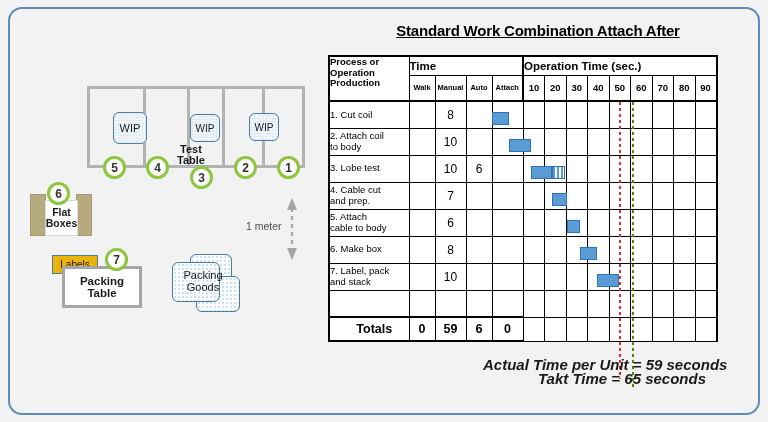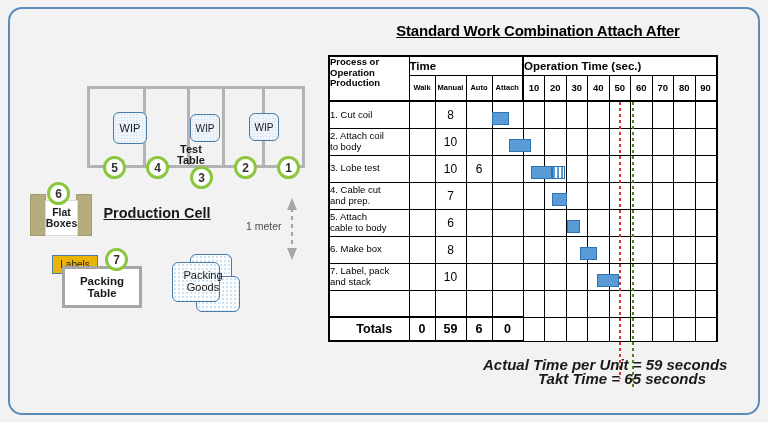--- a/index.html
+++ b/index.html
@@ -234,21 +234,20 @@
 
     <div class="flatbox-l"></div>
     <div class="flatbox-r"></div>
     <div class="flatbox-mid">
       <div>
         <span>Flat</span><br>
         <span>Boxes</span>
       </div>
     </div>
 
-    <div class="prod-cell">Production Cell</div>
 
     <div class="meter-wrap">
       <svg width="60" height="66">
         <defs></defs>
         <line x1="46" y1="12" x2="46" y2="54" stroke="#a6a6a6" stroke-width="2.2" stroke-dasharray="4,4"></line>
         <polygon points="46,2 41,14 51,14" fill="#a6a6a6"></polygon>
         <polygon points="46,64 41,52 51,52" fill="#a6a6a6"></polygon>
       </svg>
       <div class="meter-label">1 meter</div>
     </div>

